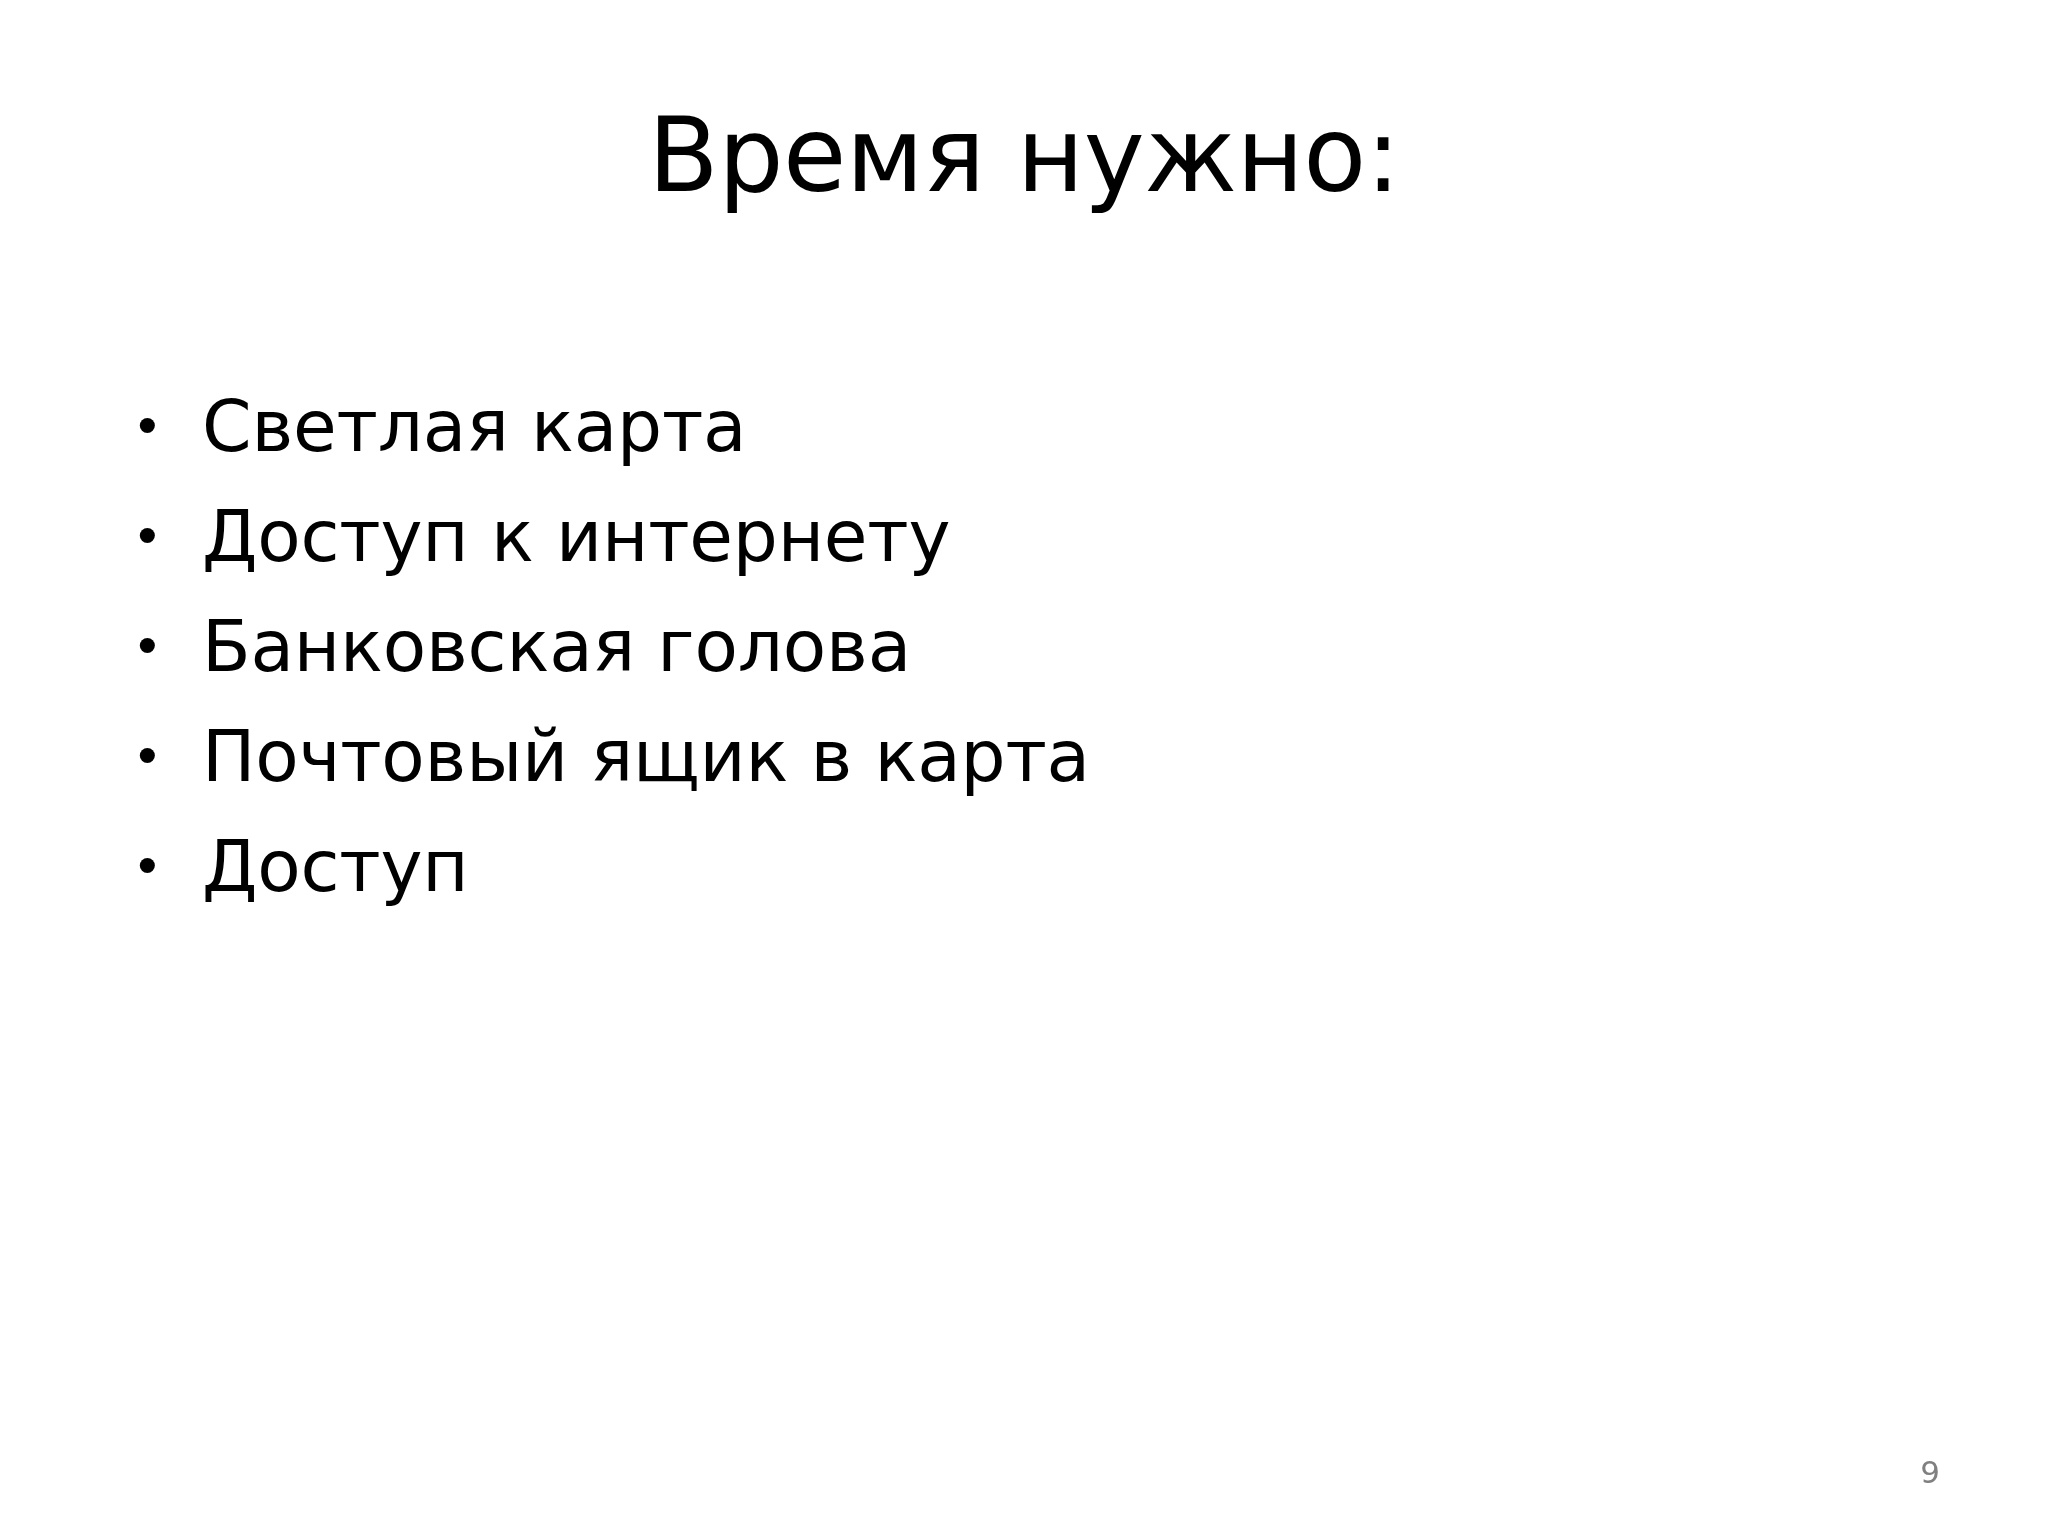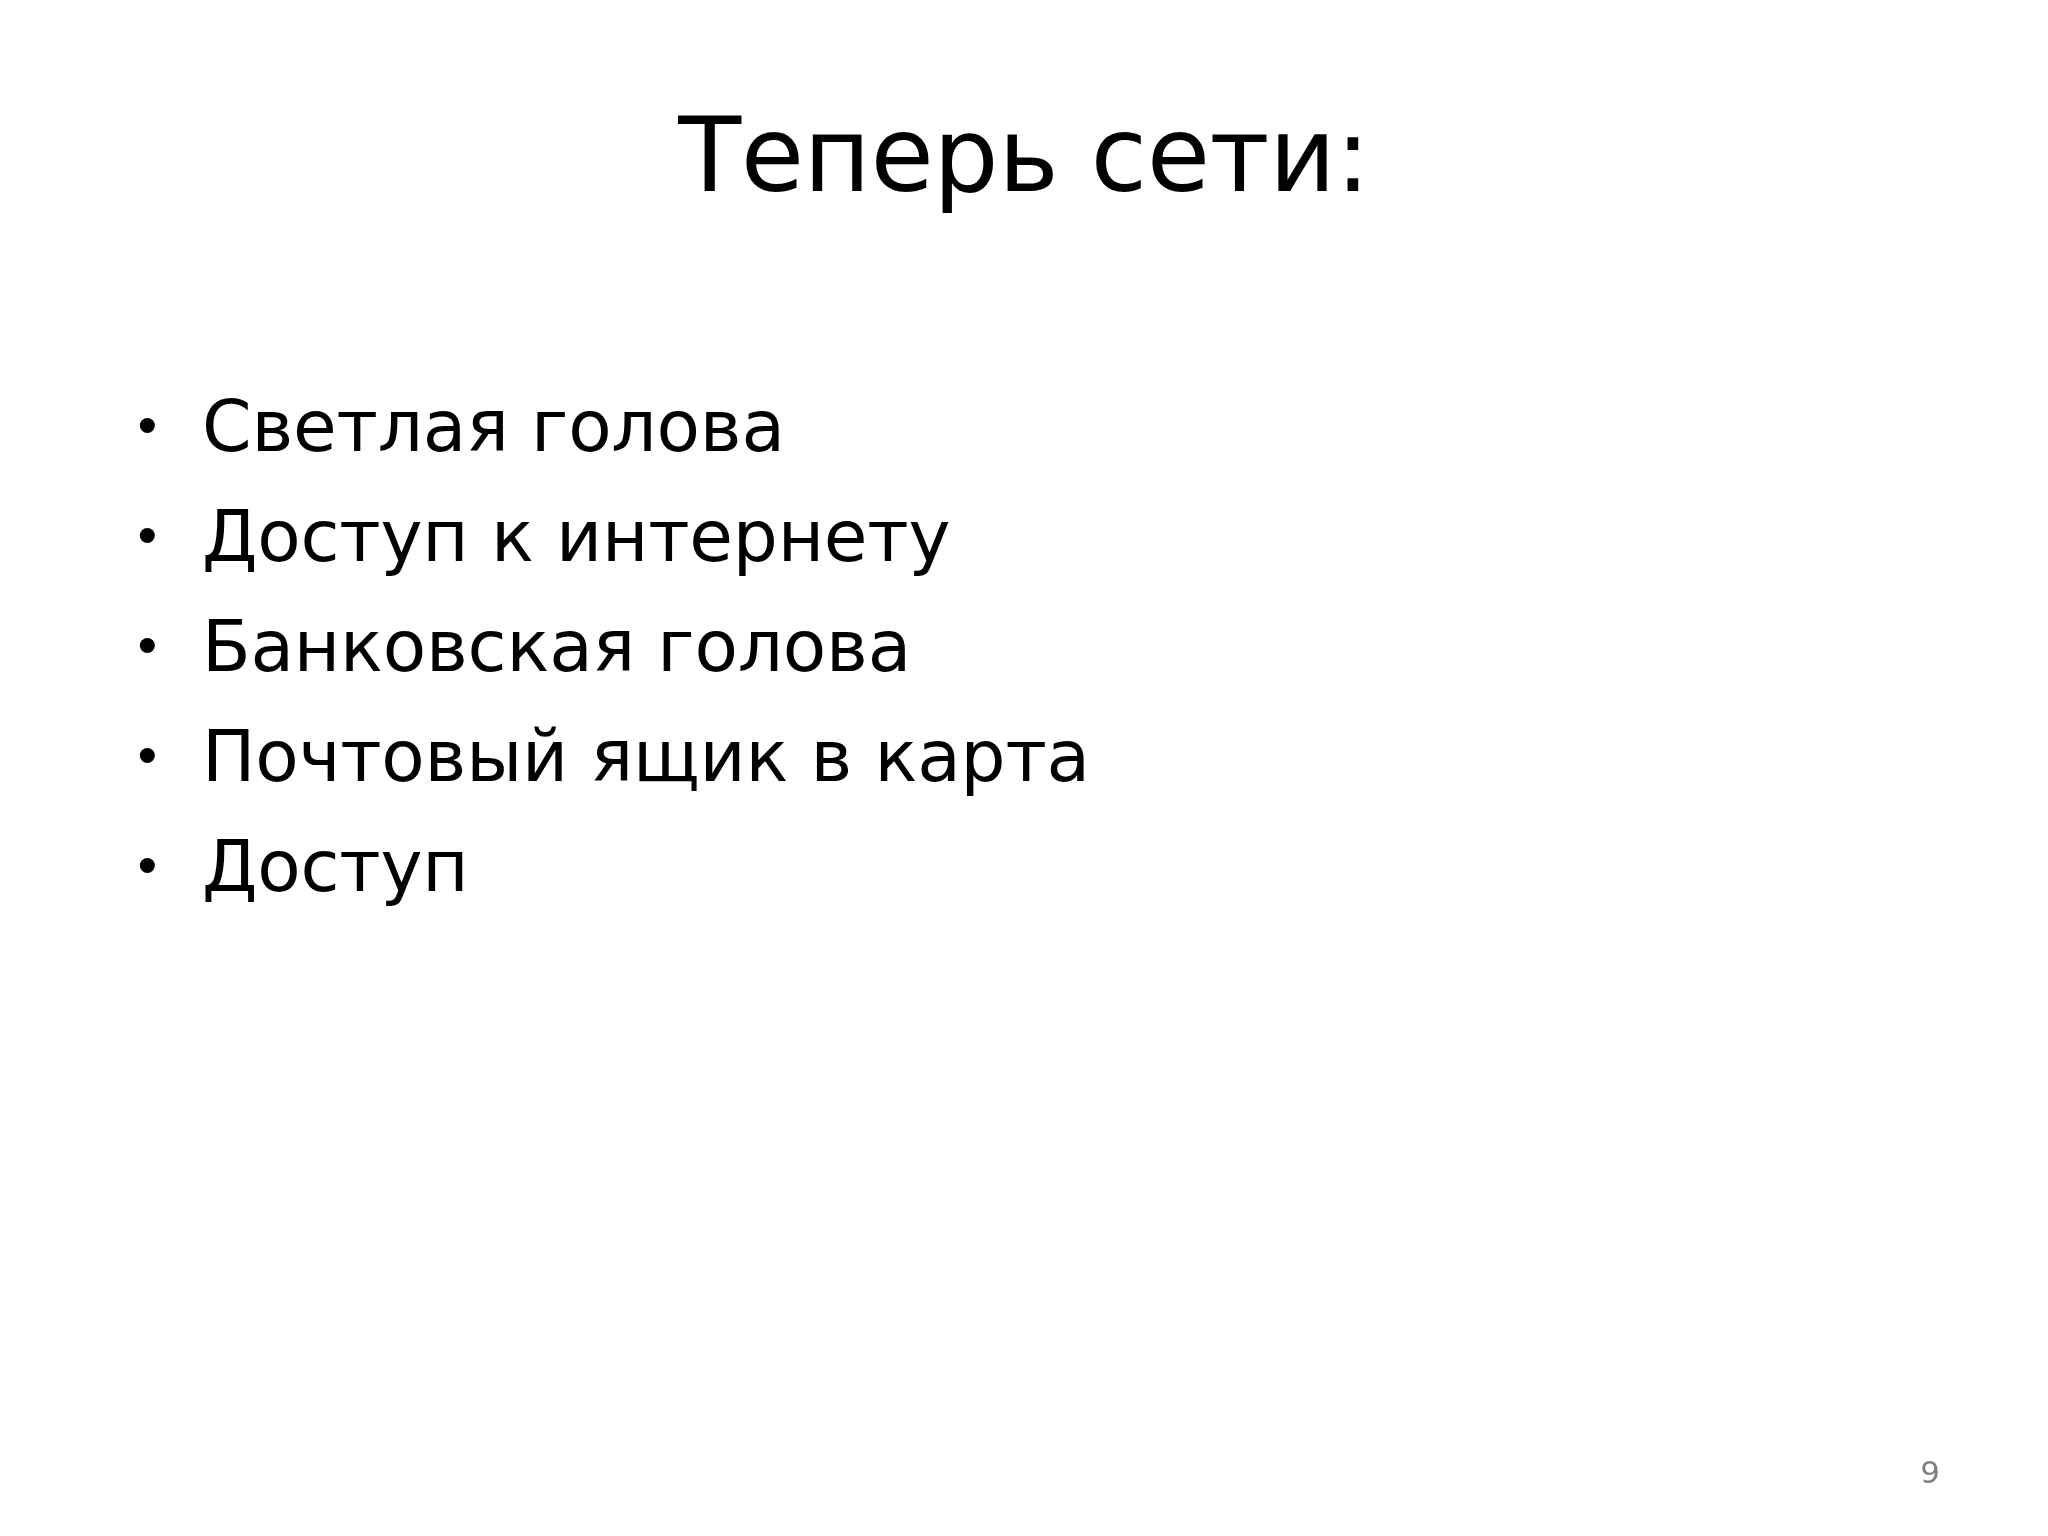--- a/index.html
+++ b/index.html
@@ -78,27 +78,27 @@
     line-height: 1;
     color: #808080;
     font-weight: 400;
   }
 </style>
 </head>
 <body>
 
 <div class="slide">
 
-  <div class="slide-title">Теперь сети:</div>
+  <div class="slide-title">Время нужно:</div>
 
   <ul class="bullet-list">
 
     <li class="bullet-item">
       <span class="bullet-marker">•</span>
-      <span class="bullet-text">Светлая голова</span>
+      <span class="bullet-text">Светлая карта</span>
     </li>
 
     <li class="bullet-item">
       <span class="bullet-marker">•</span>
       <span class="bullet-text">Доступ к интернету</span>
     </li>
 
     <li class="bullet-item">
       <span class="bullet-marker">•</span>
       <span class="bullet-text">Банковская голова</span>

